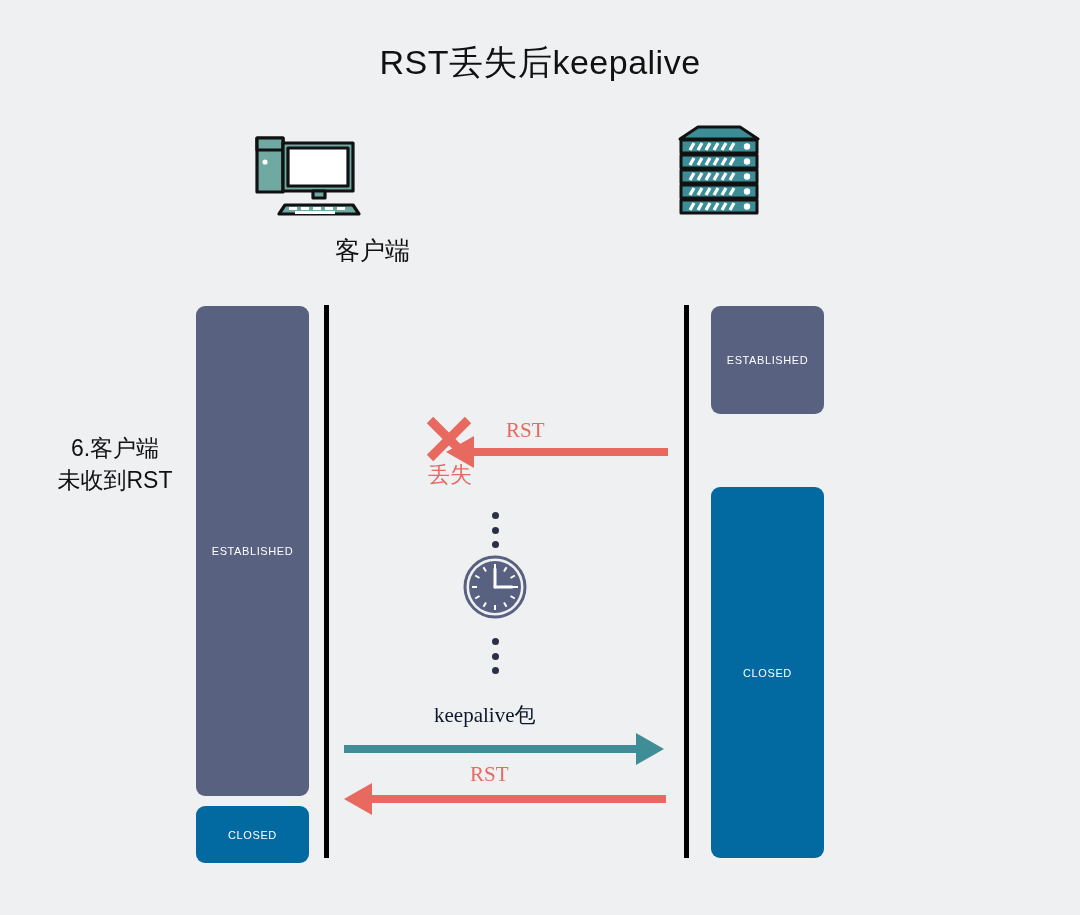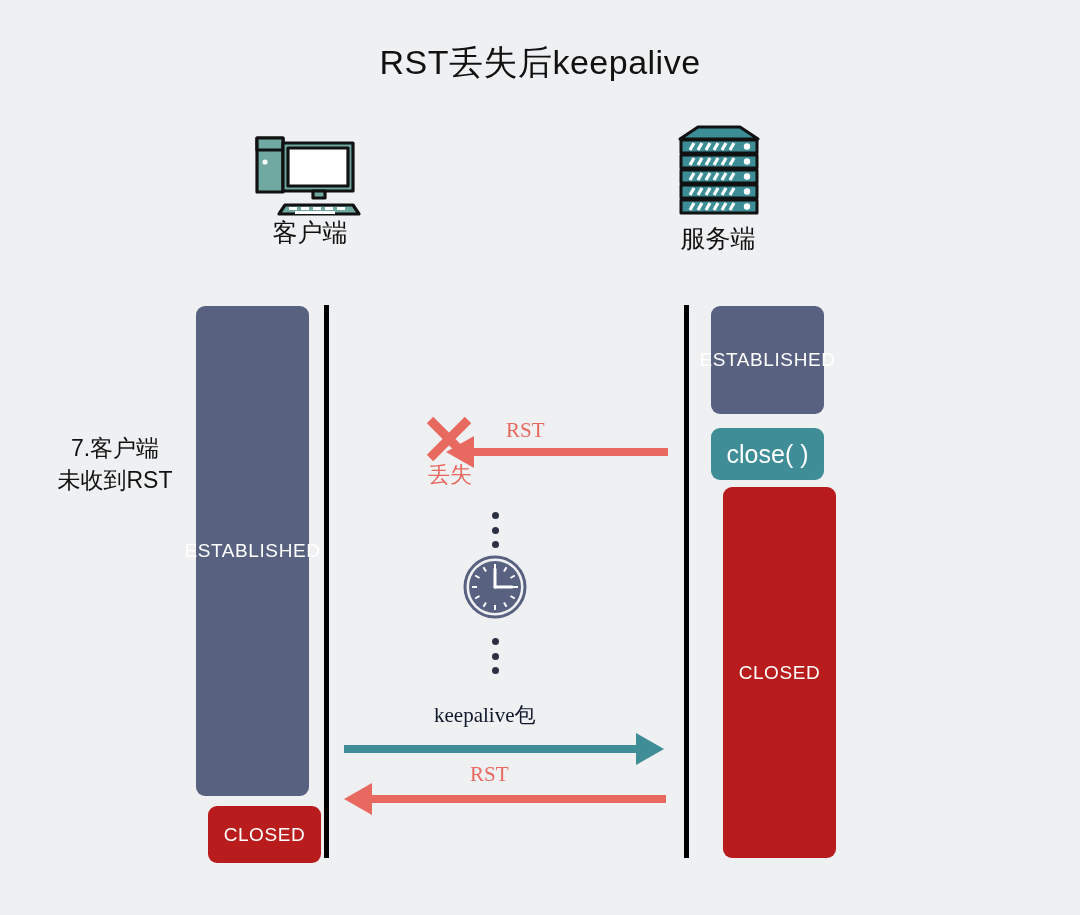--- a/index.html
+++ b/index.html
@@ -32,21 +32,21 @@
   }
 
   
   .actor-label {
     position: absolute;
     text-align: center;
     font-size: 25px;
     color: #111111;
     width: 200px;
   }
-  #client-label { left: 210px; top: 216px; }
+  #client-label { left: 210px; top: 234px; text-align: right; }
   #server-label { left: 618px; top: 222px; }
 
   
   .icon-wrap { position: absolute; }
   #client-icon { left: 255px; top: 132px; width: 110px; height: 85px; }
   #server-icon { left: 678px; top: 125px; width: 82px; height: 92px; }
 
   
   .lifeline {
     position: absolute;
@@ -60,25 +60,25 @@
 
   
   .state-box {
     position: absolute;
     border-radius: 9px;
     color: #ffffff;
     display: flex;
     align-items: center;
     justify-content: center;
     text-align: center;
-    font-size: 19px;
+    font-size: 11px;
     letter-spacing: 0.6px;
   }
   .state-established { background: #596180; }
-  .state-closed { background: #b91c1c; margin-left: 12px; }
+  .state-closed { background: #0369a1; }
   .state-call {
     background: #3f8d97;
     font-size: 25px;
     letter-spacing: 0px;
   }
 
   #client-established { left: 196px; top: 306px; width: 113px; height: 490px; }
   #client-closed      { left: 196px; top: 806px; width: 113px; height: 57px; }
 
   #server-established { left: 711px; top: 306px; width: 113px; height: 108px; }
@@ -216,43 +216,39 @@
       </g>
       <g stroke="#ffffff" stroke-width="3.2" stroke-linecap="butt">
         <path d="M12 25 L16 18 M20 25 L24 18 M28 25 L32 18 M36 25 L40 18 M44 25 L48 18 M52 25 L56 18"></path>
         <path d="M12 40 L16 33 M20 40 L24 33 M28 40 L32 33 M36 40 L40 33 M44 40 L48 33 M52 40 L56 33"></path>
         <path d="M12 55 L16 48 M20 55 L24 48 M28 55 L32 48 M36 55 L40 48 M44 55 L48 48 M52 55 L56 48"></path>
         <path d="M12 70 L16 63 M20 70 L24 63 M28 70 L32 63 M36 70 L40 63 M44 70 L48 63 M52 70 L56 63"></path>
         <path d="M12 85 L16 78 M20 85 L24 78 M28 85 L32 78 M36 85 L40 78 M44 85 L48 78 M52 85 L56 78"></path>
       </g>
     </svg>
   </div>
-  <div class="actor-label" id="server-label">服务端</div>
 
   <div class="lifeline" id="lifeline-client"></div>
   <div class="lifeline" id="lifeline-server"></div>
 
   <div class="state-box state-established" id="client-established">
     <span>ESTABLISHED</span>
   </div>
   <div class="state-box state-closed" id="client-closed">
     <span>CLOSED</span>
   </div>
 
   <div class="state-box state-established" id="server-established">
     <span>ESTABLISHED</span>
   </div>
-  <div class="state-box state-call" id="server-close-call">
-    <span>close( )</span>
-  </div>
   <div class="state-box state-closed" id="server-closed">
     <span>CLOSED</span>
   </div>
 
-  <div class="annotation" id="annotation-left" style="white-space: pre-line;">7.客户端
+  <div class="annotation" id="annotation-left" style="white-space: pre-line;">6.客户端
 未收到RST</div>
 
   <svg class="arrow-svg" id="arrow-rst-lost" width="230" height="32">
     <path d="M34 12 L228 12 L228 20 L34 20 Z" fill="#e8695f"></path>
     <path d="M34 0 L34 32 L6 16 Z" fill="#e8695f"></path>
   </svg>
   <div class="arrow-label" id="label-rst-lost">RST</div>
 
   <svg id="loss-x" viewBox="0 0 46 46">
     <g stroke="#e8695f" stroke-width="9" stroke-linecap="butt">

